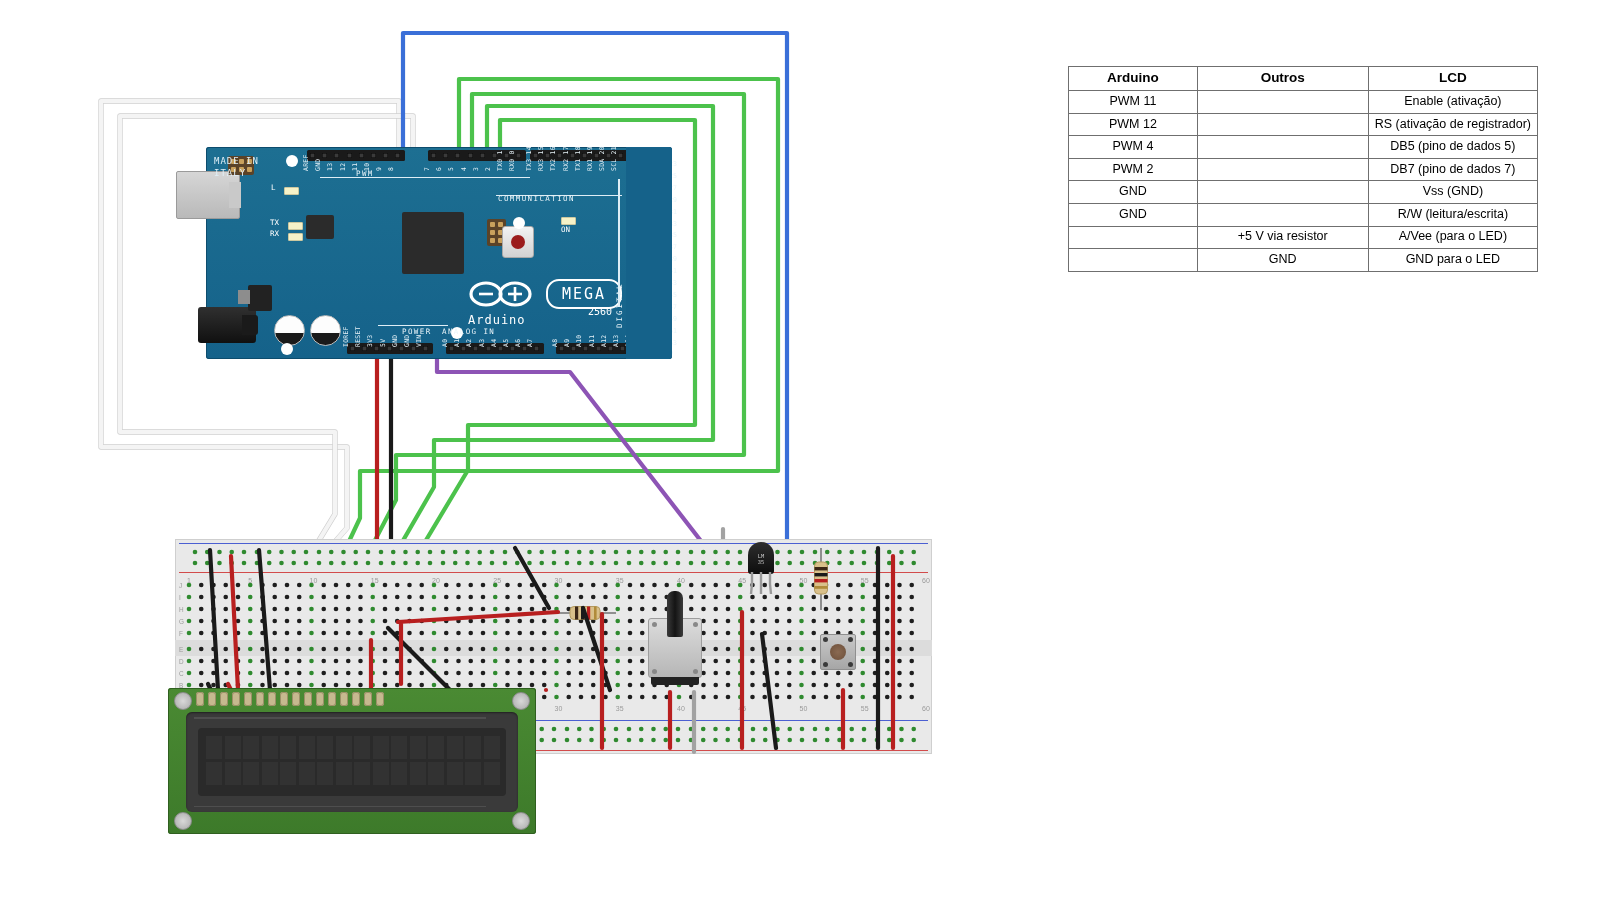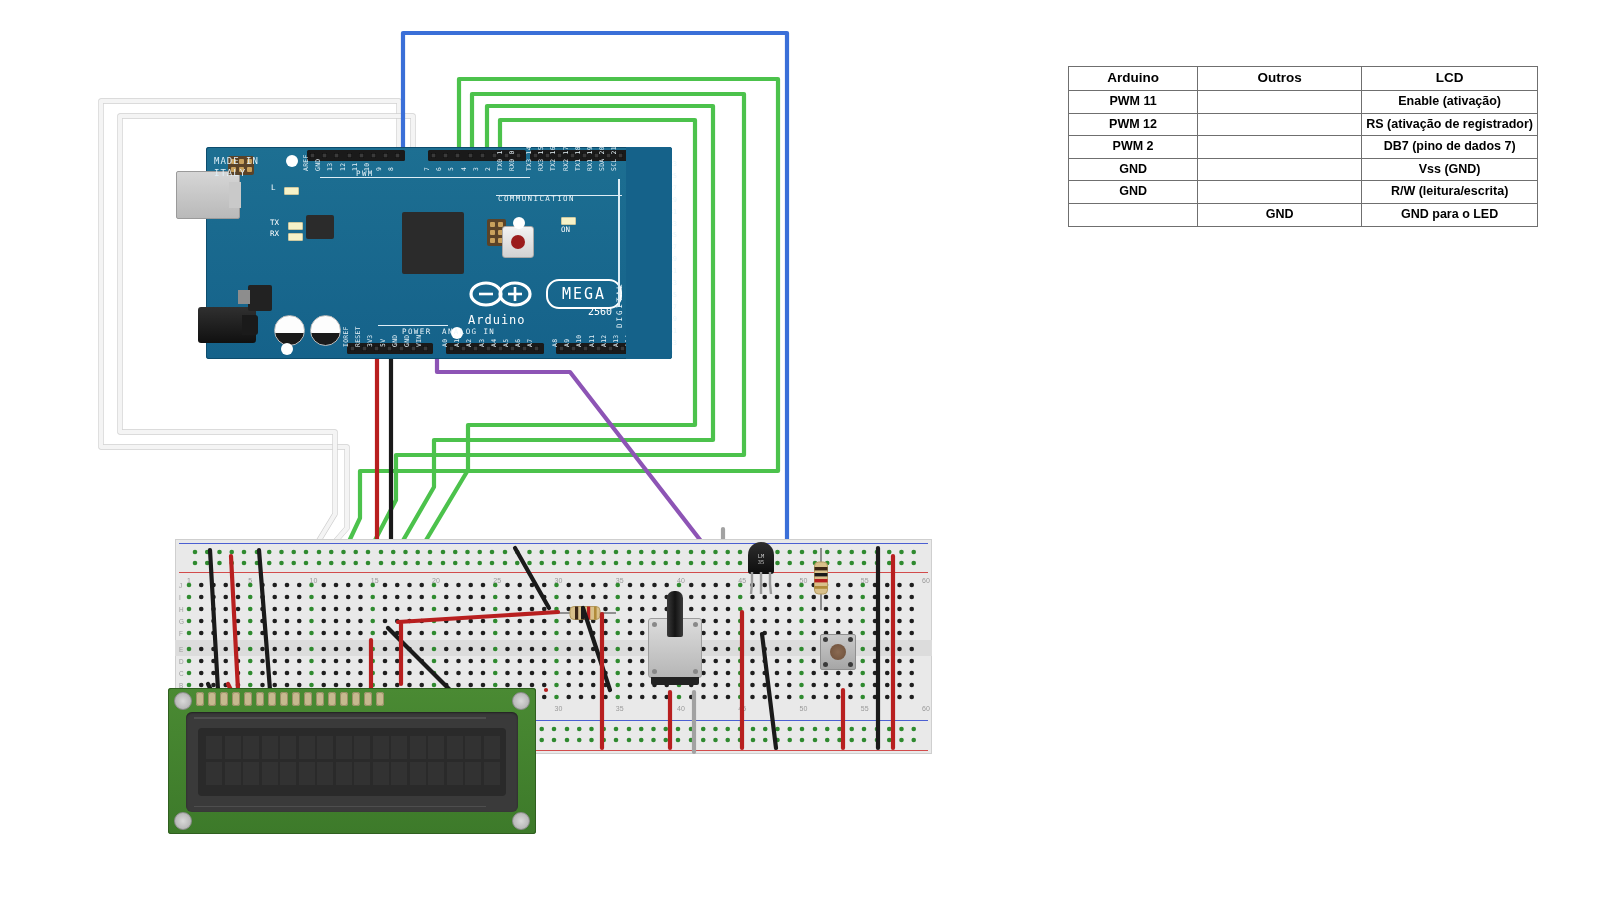--- a/index.html
+++ b/index.html
@@ -4,21 +4,21 @@
 <style>
   html,body{margin:0;padding:0;background:#ffffff;}
   body{width:1600px;height:900px;position:relative;overflow:hidden;
        font-family:"Liberation Sans", sans-serif;}
   .stage{position:absolute;left:0;top:0;width:1600px;height:900px;}
 
   
   .wtable{position:absolute;left:1068px;top:66px;width:470px;border-collapse:collapse;
           font-size:12.5px;color:#000;}
   .wtable td,.wtable th{border:1px solid #6f6f6f;height:21.6px;padding:0 4px;
-          font-weight:bold;line-height:1.1;white-space:nowrap;overflow:visible;}
+          font-weight:normal;line-height:1.1;white-space:nowrap;overflow:visible;}
   .wtable th{font-weight:bold;text-align:center;font-size:13.5px;height:23px;}
   .c-ard{width:133px;text-align:center;}
   .c-out{width:176px;text-align:center;}
   .c-lcd{width:161px;text-align:center;}
   .wtable tr td.c-lcd,.wtable tr td.c-out{text-align:center;}
 
   
   .board{position:absolute;left:206px;top:147px;width:466px;height:212px;
          background:linear-gradient(#1d6f92,#15628a);border-radius:3px;
          box-shadow:0 0 0 1px #0d4c6d inset;}
@@ -1427,35 +1427,45 @@
           <td class="c-ard">PWM 11</td>
           <td class="c-out"></td>
           <td class="c-lcd">Enable (ativação)</td>
         </tr>
         <tr>
           <td class="c-ard">PWM 12</td>
           <td class="c-out"></td>
           <td class="c-lcd">RS (ativação de registrador)</td>
         </tr>
         <tr>
+          <td class="c-ard">PWM 4</td>
+          <td class="c-out"></td>
+          <td class="c-lcd">DB5 (pino de dados 5)</td>
+        </tr>
+        <tr>
           <td class="c-ard">PWM 2</td>
           <td class="c-out"></td>
           <td class="c-lcd">DB7 (pino de dados 7)</td>
         </tr>
         <tr>
           <td class="c-ard">GND</td>
           <td class="c-out"></td>
           <td class="c-lcd">Vss (GND)</td>
         </tr>
         <tr>
           <td class="c-ard">GND</td>
           <td class="c-out"></td>
           <td class="c-lcd">R/W (leitura/escrita)</td>
         </tr>
         <tr>
           <td class="c-ard"></td>
+          <td class="c-out">+5 V via resistor</td>
+          <td class="c-lcd">A/Vee (para o LED)</td>
+        </tr>
+        <tr>
+          <td class="c-ard"></td>
           <td class="c-out">GND</td>
           <td class="c-lcd">GND para o LED</td>
         </tr>
       </tbody>
   </table>
 
 </div>
 
 </body></html>

